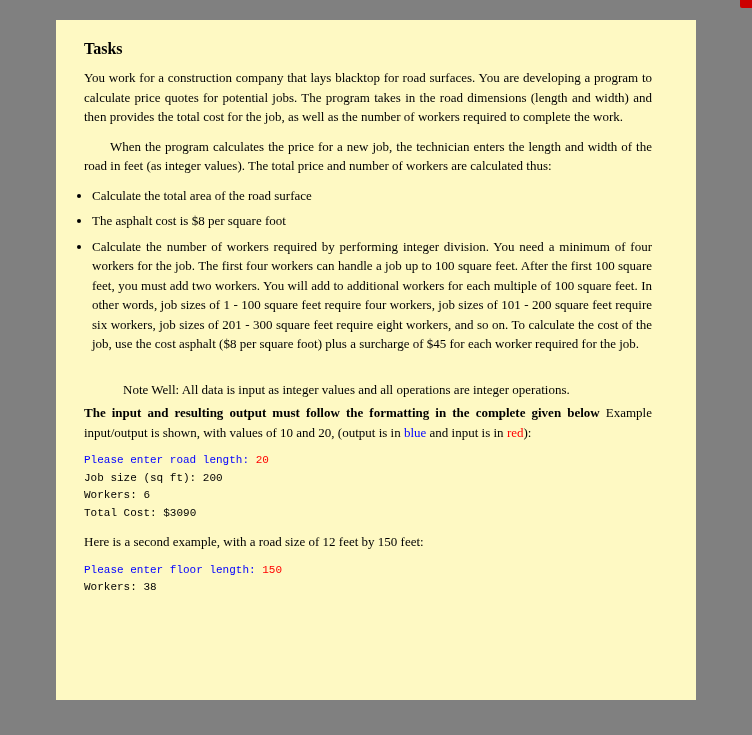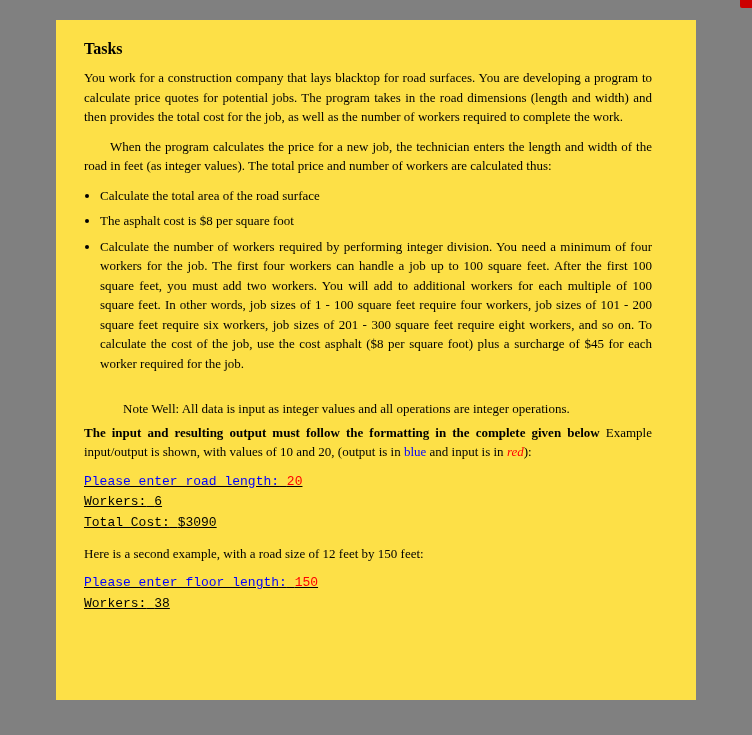--- a/index.html
+++ b/index.html
@@ -13,21 +13,21 @@
       width: 752px;
       min-height: 735px;
       font-family: "Times New Roman", Times, serif;
       display: flex;
       justify-content: center;
       align-items: flex-start;
       padding: 20px 0;
     }
 
     .page-container {
-      background-color: #fde047;
+      background-color: #fef9c3;
       width: 640px;
       min-height: 680px;
       padding: 20px 44px 28px 28px;
       margin: 0 auto;
     }
 
     h1.tasks-title {
       font-size: 16px;
       font-weight: bold;
       margin-bottom: 10px;
@@ -45,21 +45,21 @@
     .indent-para {
       text-indent: 2em;
       font-size: 13px;
       line-height: 1.5;
       text-align: justify;
       margin-bottom: 8px;
       font-family: "Times New Roman", Times, serif;
     }
 
     ul.bullet-list {
-      margin-left: 16px;
+      margin-left: 8px;
       margin-bottom: 8px;
       font-size: 13px;
       line-height: 1.5;
       font-family: "Times New Roman", Times, serif;
     }
 
     ul.bullet-list li {
       margin-bottom: 6px;
       text-align: justify;
     }
@@ -76,29 +76,27 @@
       font-weight: bold;
     }
 
     .blue-text {
       color: #0000ff;
       margin-top: 44px;
     }
 
     .red-text {
       color: #ff0000;
-      font-style: italic;
     }
 
     .monospace-block {
       font-family: "Courier New", Courier, monospace;
-      font-size: 13px;
+      font-size: 11px;
       line-height: 1.6;
       margin-bottom: 4px;
-      text-decoration: underline;
     }
 
     .monospace-block .prompt {
       color: #0000ff;
     }
 
     .monospace-block .user-input {
       color: #ff0000;
     }
 
@@ -151,20 +149,25 @@
     <span> </span><span>Example input/output is shown, with values of 10 and 20, (output is in</span> <span class="blue-text">blue</span> <span>and input is</span> <span>in</span> <span class="red-text">red</span><span>):</span>
   </p>
 
   <div class="monospace-block section-gap">
     <div>
       <span class="prompt">Please enter road length:</span>
       <span>  </span>
       <span class="user-input">20</span>
     </div>
     <div class="output">
+      <span>Job size (sq ft):</span>
+      <span>  </span>
+      <span>200</span>
+    </div>
+    <div class="output">
       <span>Workers:</span>
       <span>  </span>
       <span>6</span>
     </div>
     <div class="output">
       <span>Total Cost:</span>
       <span>  </span>
       <span>$3090</span>
     </div>
   </div>

